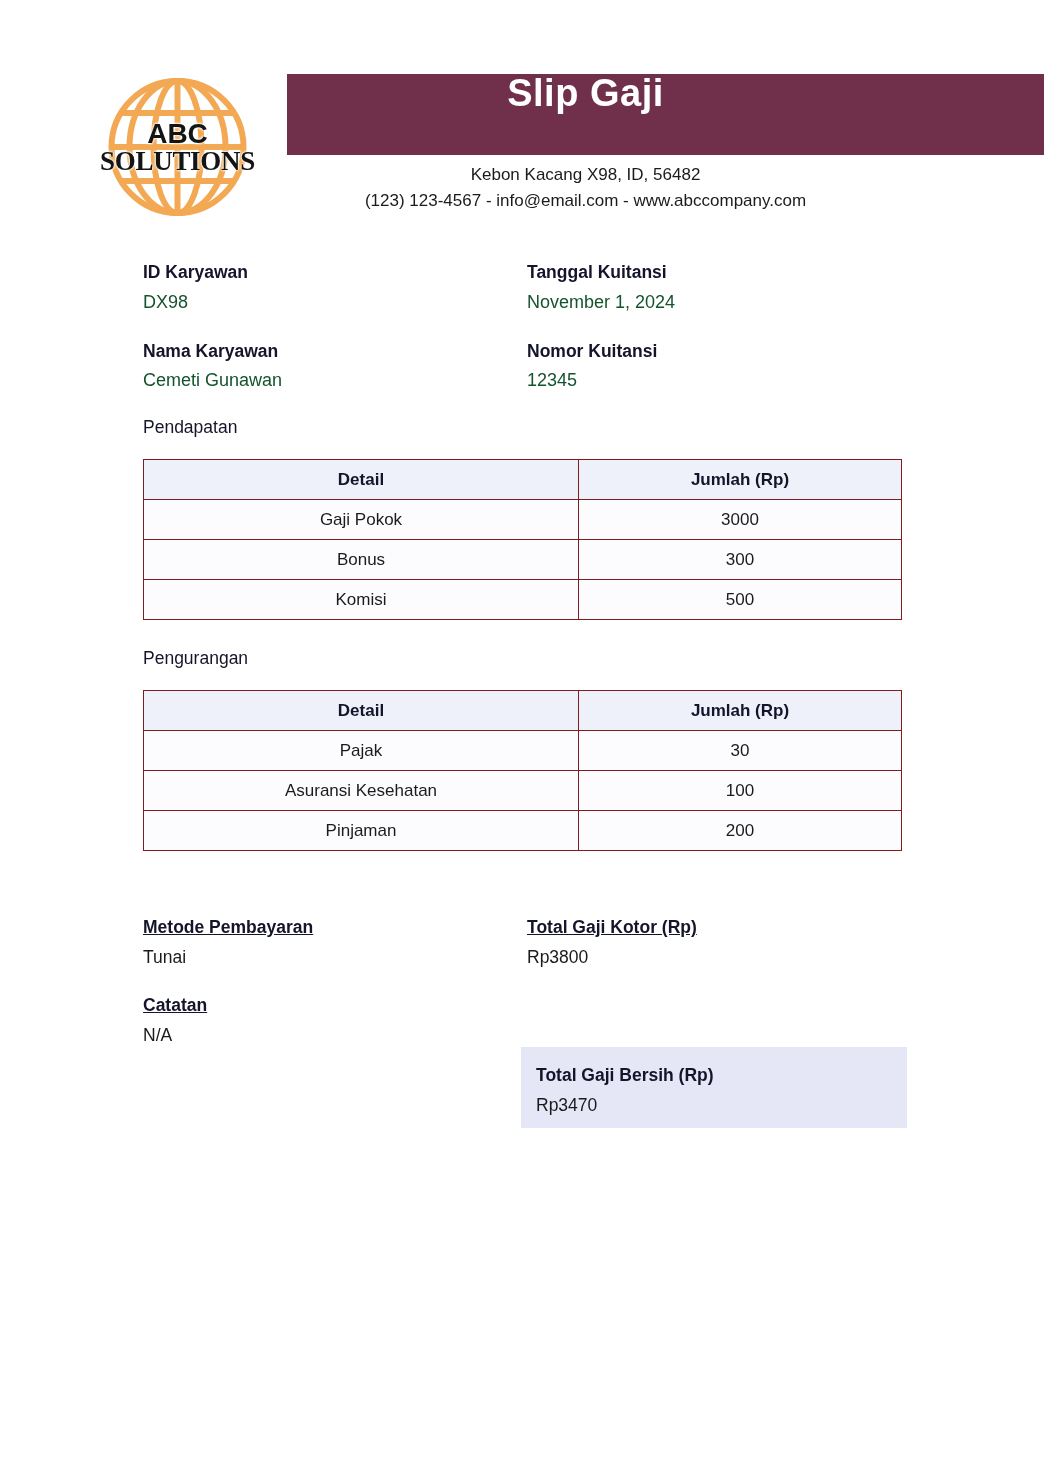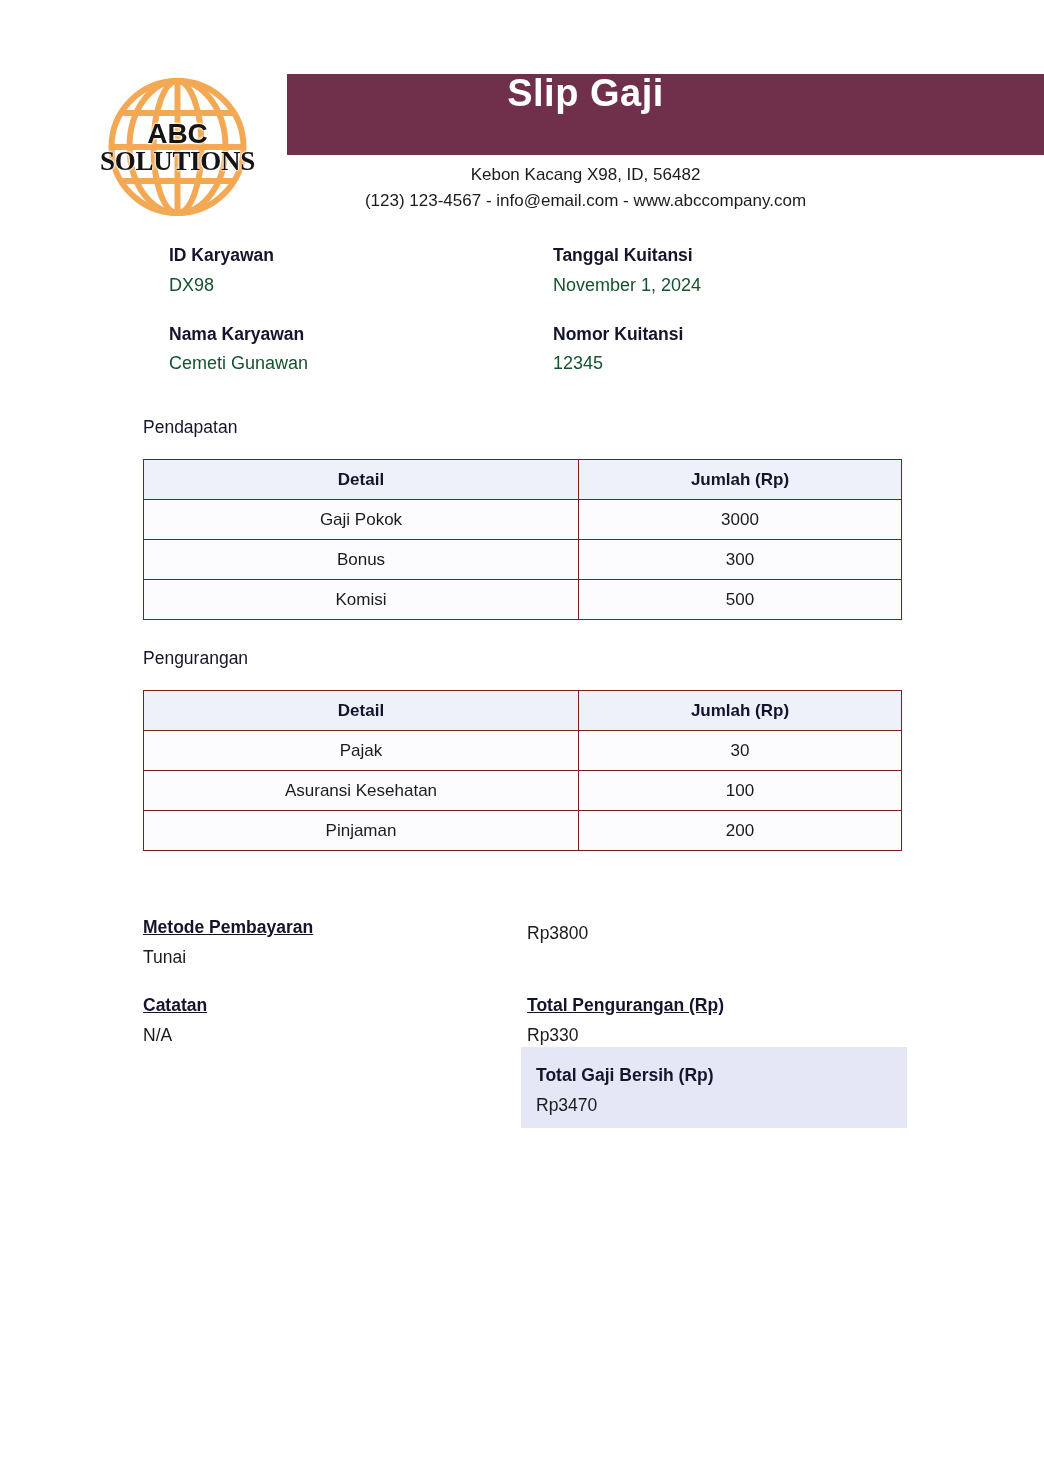--- a/index.html
+++ b/index.html
@@ -93,23 +93,22 @@
     line-height: 1.55;
     padding-right: 160px;
     box-sizing: border-box;
   }
   .company-contact div { white-space: nowrap; }
 
   
   .info {
     position: absolute;
     left: 143px;
-    top: 244px;
+    top: 261px;
     width: 770px;
-    margin-left: 26px;
   }
   .info-row {
     display: flex;
     margin-bottom: 24px;
   }
   .info-col {
     width: 384px;
   }
   .info-label {
     font-size: 17.5px;
@@ -318,32 +317,29 @@
     </tbody>
   </table>
 
   <div class="summary">
     <div class="summary-row">
       <div class="summary-col">
         <div class="summary-label">Metode Pembayaran</div>
         <div class="summary-value">Tunai</div>
       </div>
       <div class="summary-col">
+        <div class="summary-label">Total Gaji Kotor (Rp)</div>
         <div class="summary-value">Rp3800</div>
       </div>
     </div>
     <div class="summary-row">
       <div class="summary-col">
         <div class="summary-label">Catatan</div>
         <div class="summary-value">N/A</div>
       </div>
-      <div class="summary-col">
-        <div class="summary-label">Total Pengurangan (Rp)</div>
-        <div class="summary-value">Rp330</div>
-      </div>
     </div>
   </div>
 
   <div class="net-box">
     <div class="net-label">Total Gaji Bersih (Rp)</div>
     <div class="net-value">Rp3470</div>
   </div>
 
 </div>
 

